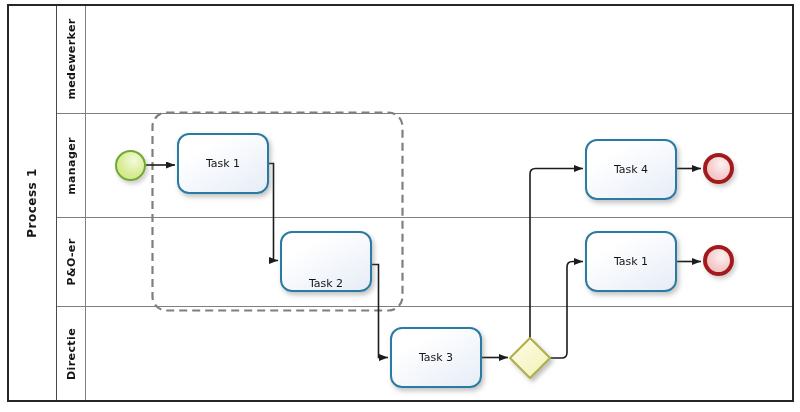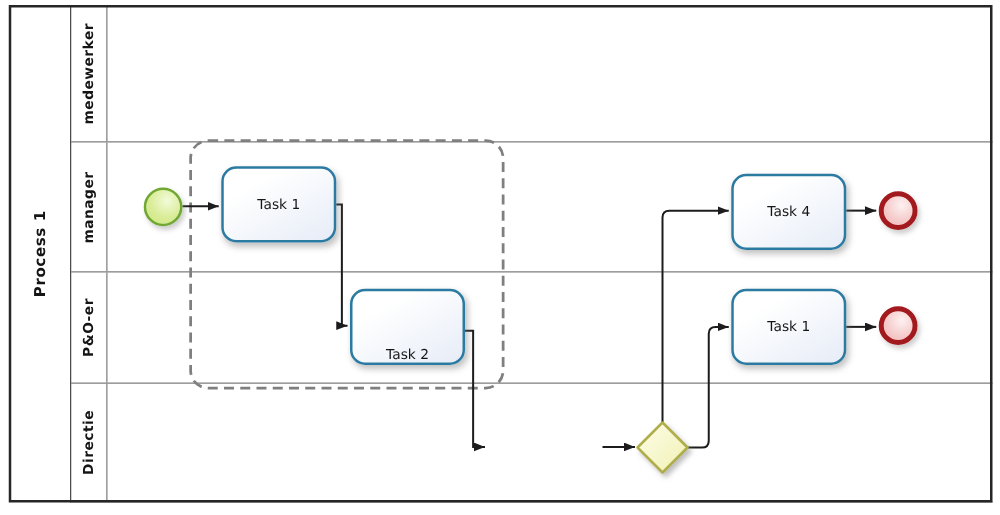--- a/index.html
+++ b/index.html
@@ -104,20 +104,23 @@
   <div class="event start" style="left:115px;top:150px;"></div>
   <div class="event end" style="left:703px;top:153px;"></div>
   <div class="event end" style="left:703px;top:245px;"></div>
 
   <div class="task" style="left:177px;top:133px;">
     <span>Task 1</span>
   </div>
   <div class="task" style="left:280px;top:231px;align-items:flex-end;">
     <span>Task 2</span>
   </div>
+  <div class="task" style="left:390px;top:327px;">
+    <span>Task 3</span>
+  </div>
   <div class="task" style="left:585px;top:139px;">
     <span>Task 4</span>
   </div>
   <div class="task" style="left:585px;top:231px;">
     <span>Task 1</span>
   </div>
 
 </div>
 
 </body></html>

